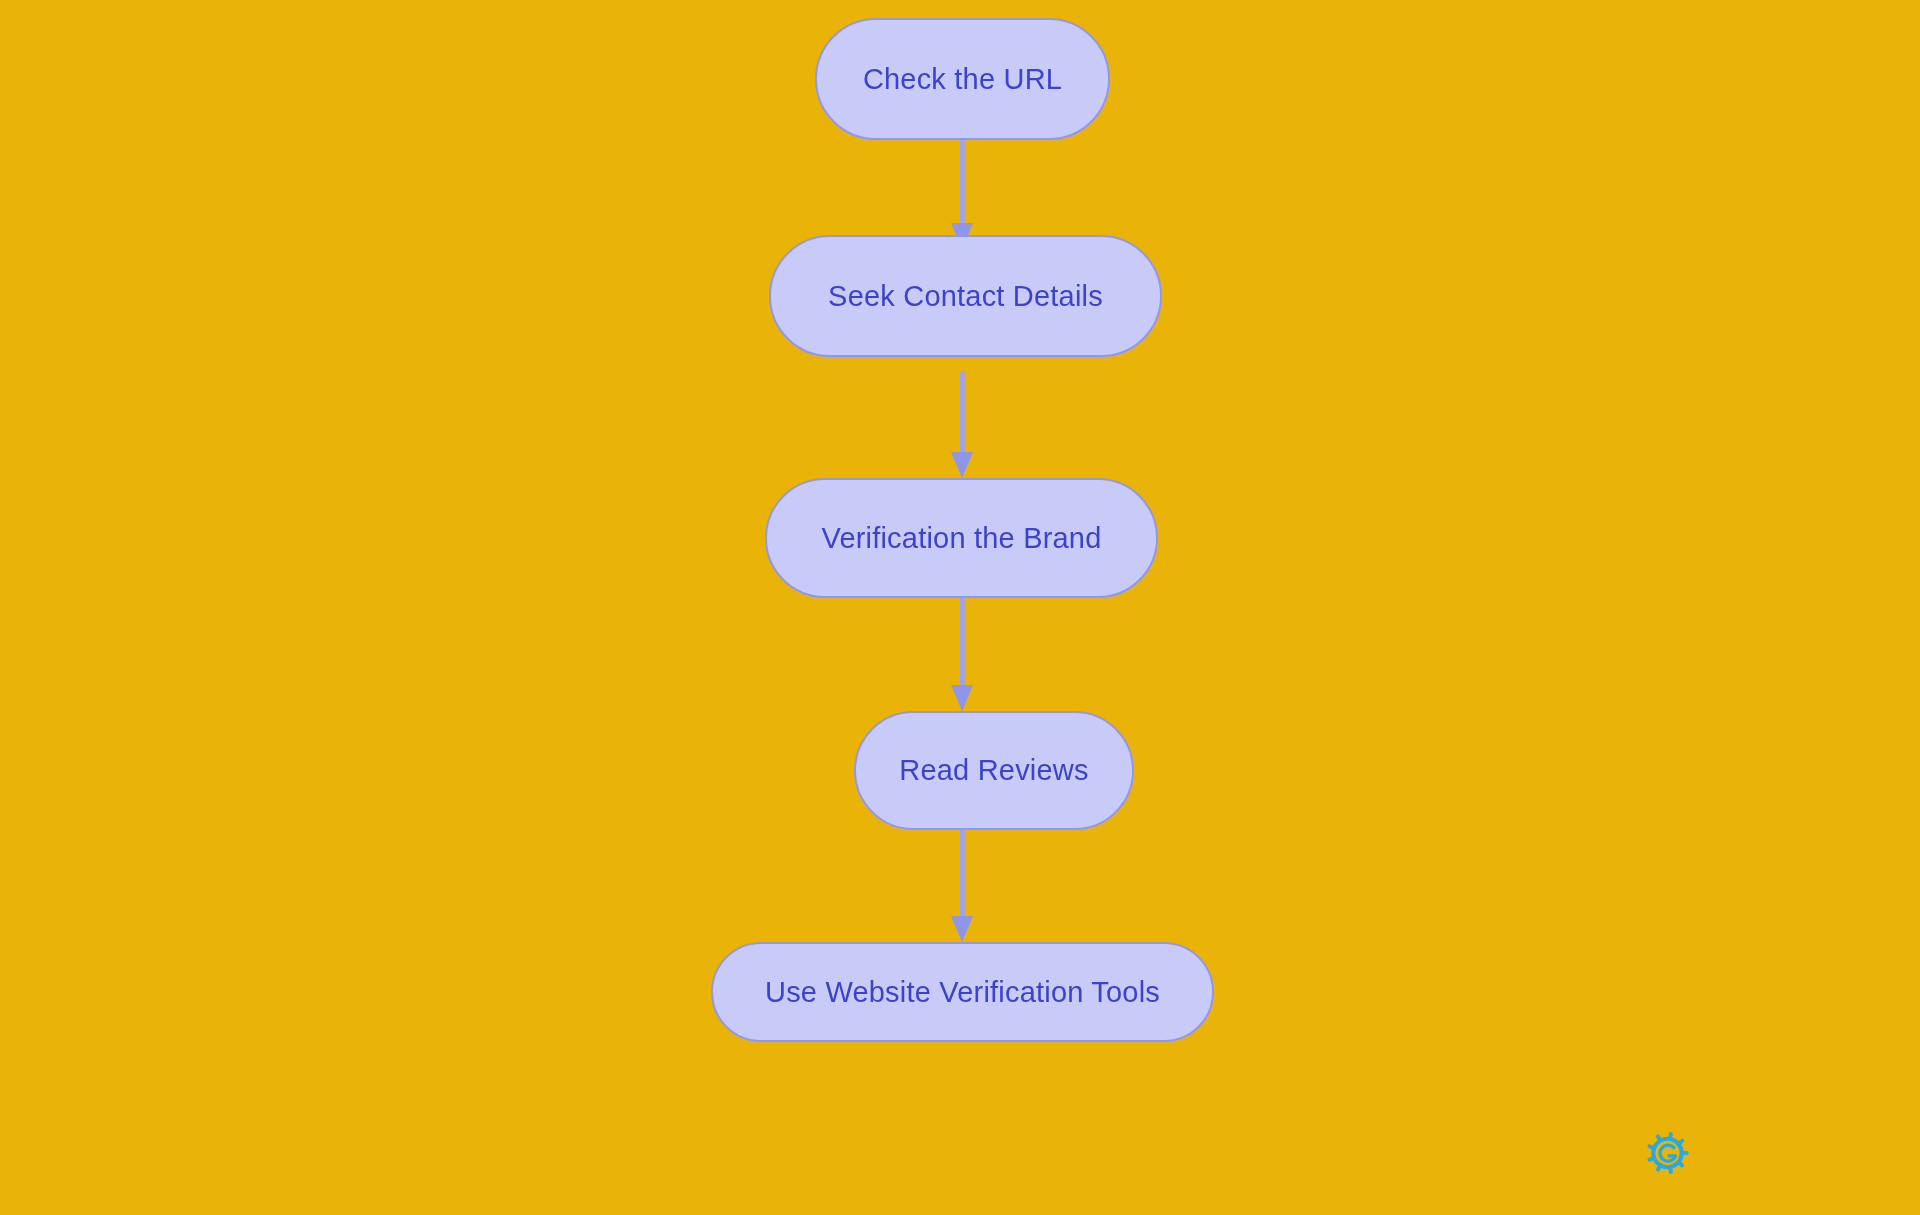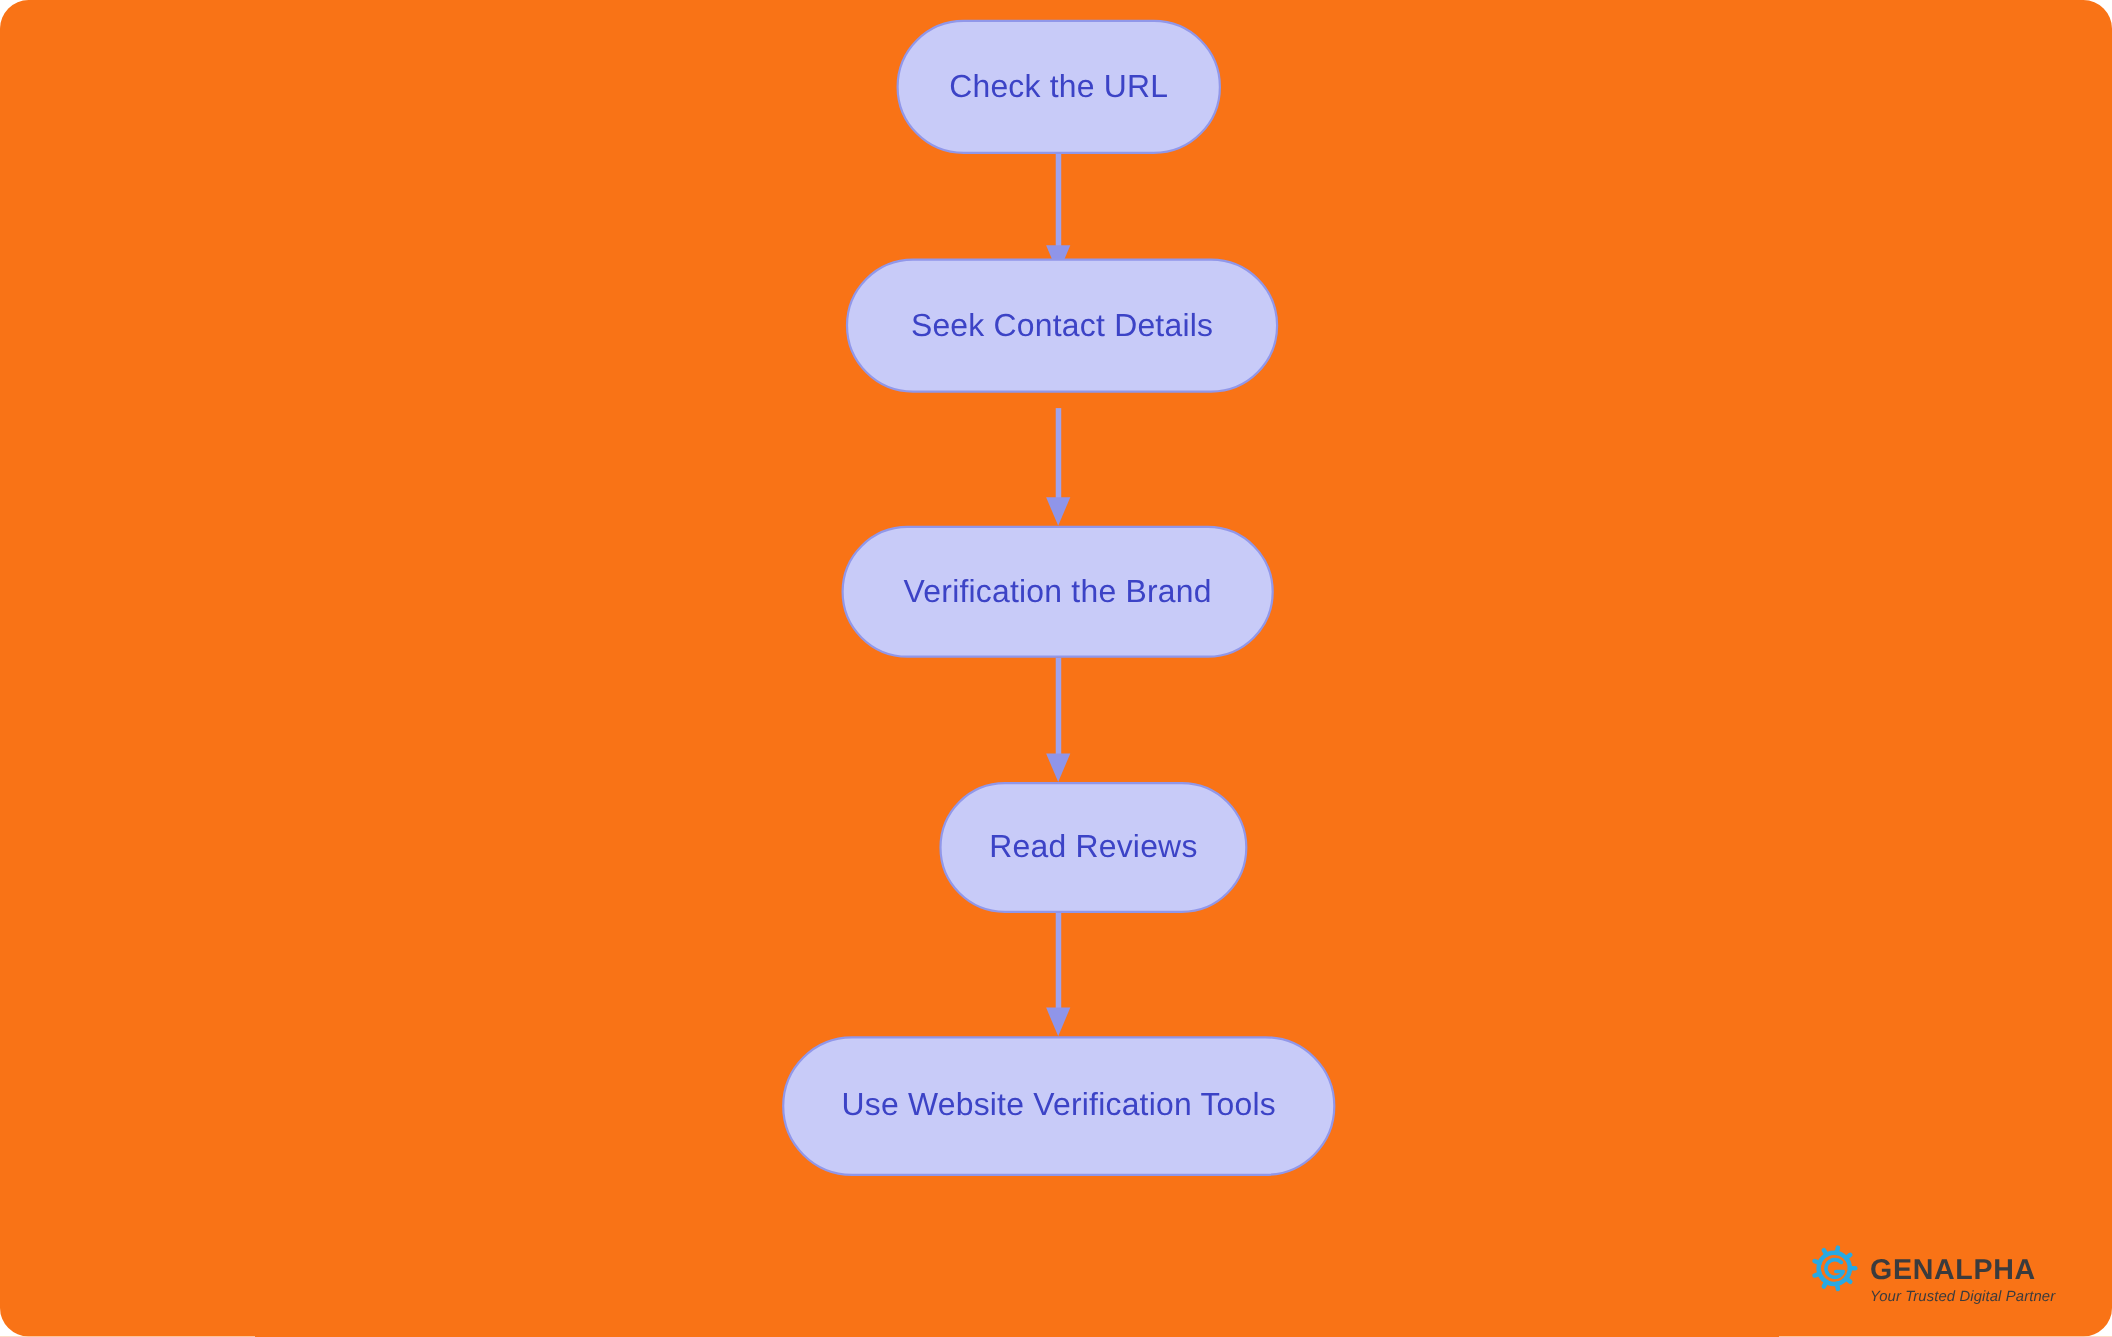--- a/index.html
+++ b/index.html
@@ -17,43 +17,42 @@
     width:1920px;
     height:1215px;
     background:#ffffff;
     overflow:hidden;
     font-family:"Liberation Sans", sans-serif;
   }
   .canvas{
     position:relative;
     width:1920px;
     height:1215px;
-    background:#f97316;
-    border-radius:26px;
+    background:#eab308;
   }
   .flow-node{
     position:absolute;
     background:var(--node-fill);
     border:2px solid var(--node-border);
     border-radius:64px;
     box-sizing:border-box;
     display:flex;
     align-items:center;
     justify-content:center;
     color:var(--node-text);
     font-size:29px;
     letter-spacing:0.2px;
     text-align:center;
     white-space:nowrap;
   }
   .n1{left:815px;top:18px;width:295px;height:122px;}
   .n2{left:769px;top:235px;width:393px;height:122px;}
   .n3{left:765px;top:478px;width:393px;height:120px;}
   .n4{left:854px;top:711px;width:280px;height:119px;}
-  .n5{left:711px;top:942px;width:503px;height:127px;}
+  .n5{left:711px;top:942px;width:503px;height:100px;}
 
   .flow-arrow{
     position:absolute;
     width:22px;
   }
   .a1{left:951px;top:140px;height:109px;}
   .a2{left:951px;top:371px;height:107px;}
   .a3{left:951px;top:598px;height:113px;}
   .a4{left:951px;top:830px;height:112px;}
   .arrow-line{
@@ -165,19 +164,15 @@
         <line x1="16.8" y1="37.6" x2="14.3" y2="41.9"></line>
         <line x1="10.4" y1="30.0" x2="5.7" y2="31.7"></line>
         <line x1="10.4" y1="20.0" x2="5.7" y2="18.3"></line>
         <line x1="16.8" y1="12.4" x2="14.3" y2="8.1"></line>
         <line x1="26.5" y1="10.7" x2="27.4" y2="5.8"></line>
         <line x1="35.1" y1="15.7" x2="38.9" y2="12.5"></line>
       </g>
       <circle cx="24" cy="25" r="14.5" stroke="currentColor" stroke-width="4.2"></circle>
       <path d="M30.5,19.5 A8.2,8.2 0 1 0 32.2,28 L25.5,28" stroke="currentColor" stroke-width="3.4" stroke-linecap="round" stroke-linejoin="round"></path>
     </svg>
-    <div class="logo-textblock">
-      <div class="logo-title">GENALPHA</div>
-      <div class="logo-tagline">Your Trusted Digital Partner</div>
-    </div>
   </div>
 
 </div>
 
 </body></html>

